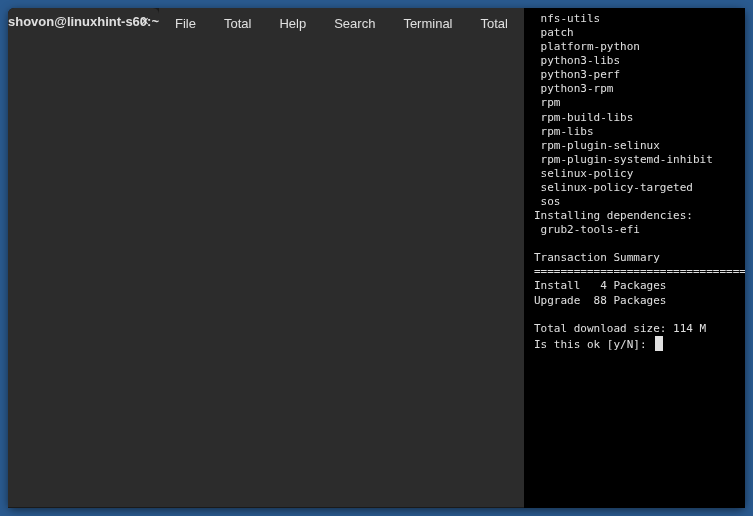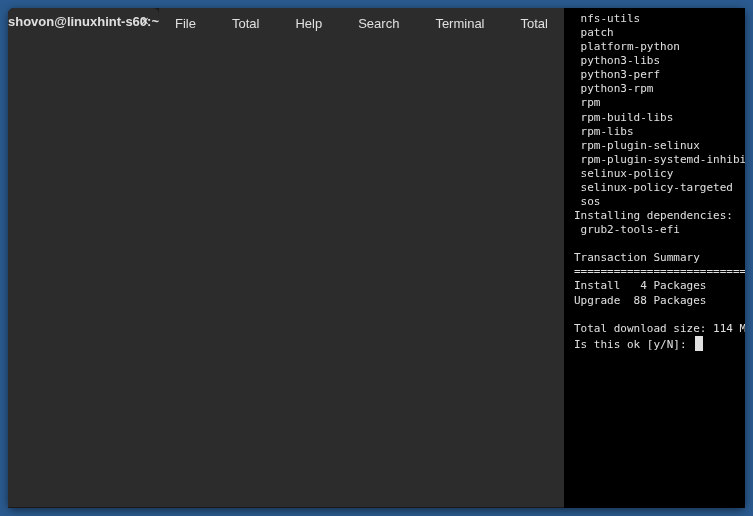--- a/index.html
+++ b/index.html
@@ -39,21 +39,21 @@
       cursor: pointer;
       font-size: 14px;
       font-weight: normal;
     }
     .menubar {
       background: #2c2c2c;
       color: #e0e0e0;
       font-family: sans-serif;
       font-size: 13px;
       display: flex;
-      gap: 12px;
+      gap: 4px;
       padding: 4px 4px;
       border-bottom: 1px solid #1a1a1a;
     }
     .menu-item {
       padding: 4px 12px;
       cursor: pointer;
     }
     .terminal {
       flex: 1;
       background: #000;

